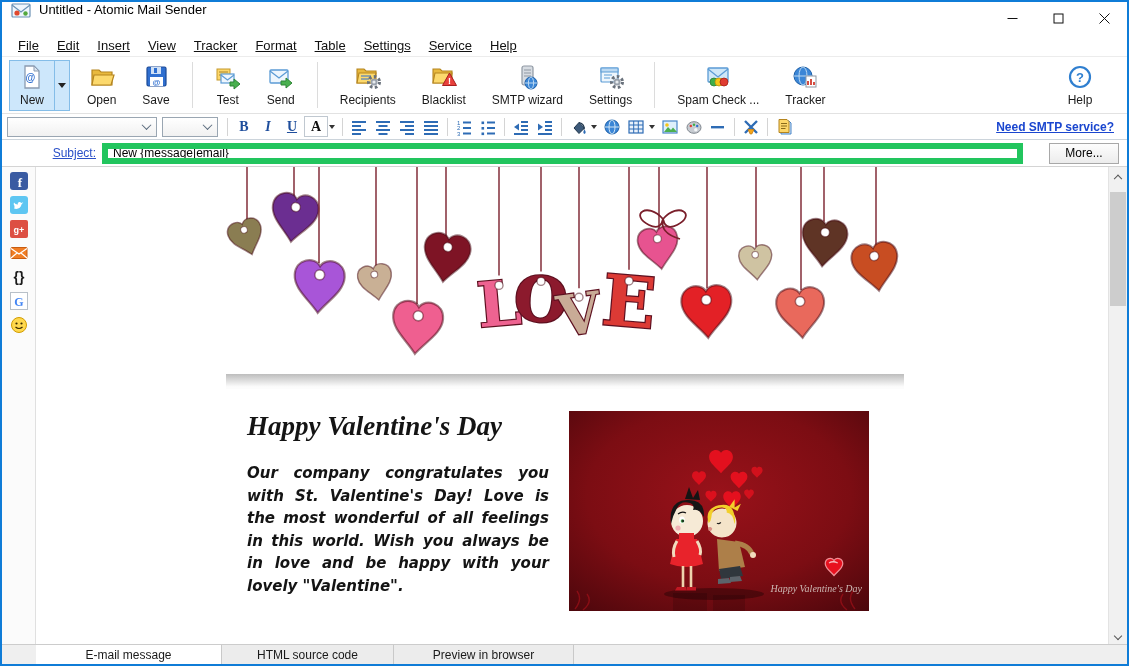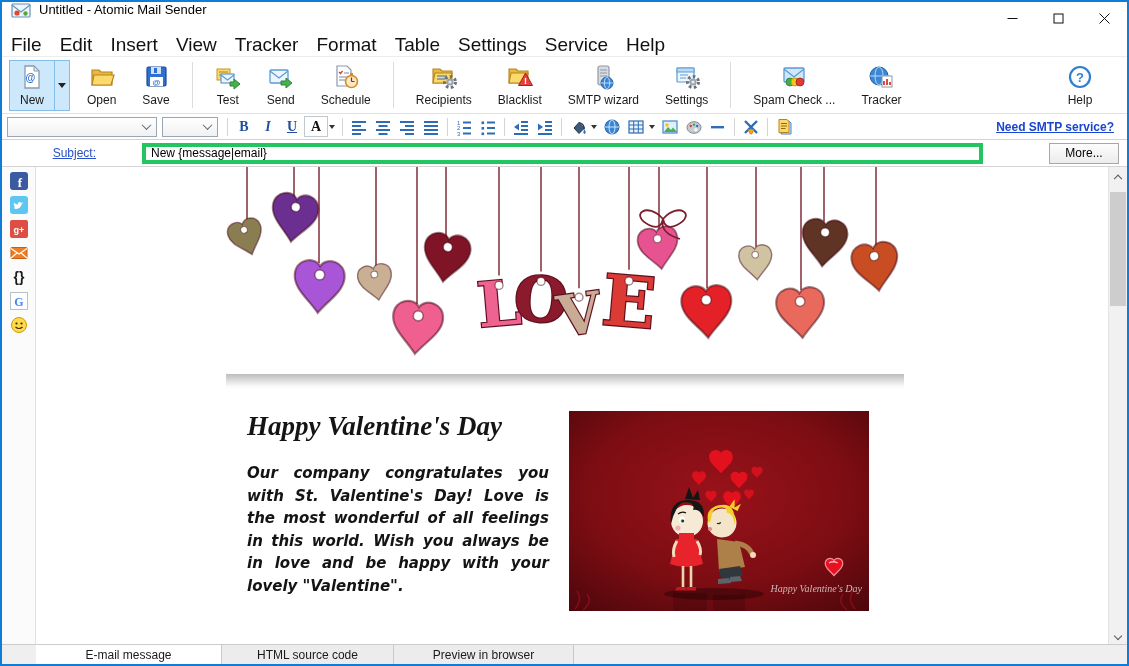--- a/index.html
+++ b/index.html
@@ -9,21 +9,21 @@
             display:flex; flex-direction:column; }
 
   
   .titlebar { height:32px; display:flex; align-items:flex-start; padding-left:9px; background:#fff; flex:none; }
   .app-icon { width:20px; height:16px; margin-right:8px; }
   .title-text { font-size:13px; color:#000; }
   .win-controls { margin-left:auto; display:flex; height:100%; }
   .win-btn { width:46px; height:100%; display:flex; align-items:center; justify-content:center; cursor:default; }
 
   
-  .menubar { height:22px; display:flex; align-items:center; font-size:19px; color:#111; flex:none; }
+  .menubar { height:22px; display:flex; align-items:center; padding-left:7px; font-size:13px; color:#111; flex:none;text-decoration:underline; }
   .menu-item { padding:2px 9px; cursor:default; }
 
   
   .toolbar { height:58px; display:flex; align-items:center; padding:2px 5px; border-top:1px solid #ececec; border-bottom:1px solid #e2e2e2; flex:none; }
   .tbtn { display:flex; flex-direction:column; align-items:center; justify-content:center; gap:3px;
           padding:3px 13px; font-size:12px; color:#1a1a1a; cursor:default; }
   .tbtn svg { width:26px; height:26px; display:block; }
   .tbtn-new-wrap { display:flex; align-items:stretch; background:#cde7fb; border:1px solid #84bde8; margin:0 4px 0 2px; }
   .tbtn-new-wrap .tbtn { padding:3px 9px; }
   .new-arrow { width:15px; border-left:1px solid #84bde8; display:flex; align-items:center; justify-content:center; }
@@ -40,23 +40,23 @@
   .fbtn { min-width:24px; height:21px; display:flex; align-items:center; justify-content:center; cursor:default; }
   .fbtn svg { width:18px; height:18px; display:block; }
   .fbtn-txt { font-family:"Liberation Serif",serif; font-weight:bold; font-size:14px; color:#1f4e9c; }
   .fbtn-i { font-style:italic; } .fbtn-u { text-decoration:underline; }
   .fbtn-a { background:#fff; border:1px solid #c0c8d0; color:#111; font-family:"Liberation Serif",serif; font-weight:bold; font-size:14px; }
   .mini-caret { width:0; height:0; border-left:3.5px solid transparent; border-right:3.5px solid transparent; border-top:4px solid #333; margin:0 3px 0 1px; }
   .fsep { width:1px; height:18px; background:#d4d4d4; margin:0 4px; }
   .smtp-link { margin-left:auto; margin-right:8px; font-weight:bold; font-size:12px; color:#1a46cf; text-decoration:underline; cursor:pointer; }
 
   
-  .subjectrow { height:27px; display:flex; align-items:center; border-bottom:1px solid #d4d4d4; padding:3px 8px 3px 0; flex:none;gap:40px; }
+  .subjectrow { height:27px; display:flex; align-items:center; border-bottom:1px solid #d4d4d4; padding:3px 8px 3px 0; flex:none; }
   .subject-label { width:100px; text-align:right; color:#2a50c8; text-decoration:underline; font-size:12px; padding-right:6px; }
-  .subject-input { flex:1; height:21px; border:4px solid #22c55e; font-size:12px; padding:0 5px; font-family:"Liberation Sans",sans-serif; }
+  .subject-input { flex:1; height:21px; border:6px solid #22c55e; font-size:12px; padding:0 5px; font-family:"Liberation Sans",sans-serif; }
   .more-btn { width:70px; height:21px; margin-left:26px; background:linear-gradient(#fdfdfd,#ececec); border:1px solid #a8a8a8; font-size:12px; font-family:inherit; }
 
   
   .main { flex:1; display:flex; min-height:0; }
   .rail { width:34px; background:#fbfbfb; border-right:1px solid #e0e0e0; display:flex; flex-direction:column; align-items:center; padding-top:5px; gap:6px; flex:none; }
   .sic { width:18px; height:18px; cursor:pointer; }
   .editor { flex:1; background:#fff; overflow:hidden; }
   .email-doc { margin-left:190px; width:678px; }
   .divider { height:15px; margin-top:3px; background:linear-gradient(#bdbdbd,#fcfcfc 85%); }
   .section { display:flex; margin-top:22px; padding-left:21px; }
@@ -178,31 +178,20 @@
       </svg>
       <span>Test</span>
     </div>
     <div class="tbtn">
       <svg viewBox="0 0 26 26">
         <rect x="2" y="6" width="18" height="13" rx="1" fill="#eef6fd" stroke="#5b9bd5" stroke-width="1.3"></rect>
         <path d="M2,7 L11,14 L20,7" fill="none" stroke="#5b9bd5" stroke-width="1.3"></path>
         <path d="M13,17 h5 v-3 l6,5 -6,5 v-3 h-5 z" fill="#49b04f" stroke="#2f8536" stroke-width="1"></path>
       </svg>
       <span>Send</span>
-    </div>
-    <div class="tbtn">
-      <svg viewBox="0 0 26 26">
-        <path d="M4,2 h10 l4,4 v16 h-14 z" fill="#fff" stroke="#8a9bb0" stroke-width="1.2"></path>
-        <path d="M6,8 l1.5,1.5 2,-2.5" stroke="#d23b2e" stroke-width="1.3" fill="none"></path>
-        <path d="M11,9 h5 M6,13 h10 M6,16 h6" stroke="#7c8b9a" stroke-width="1"></path>
-        <circle cx="18.5" cy="17.5" r="6" fill="#fbe9c6" stroke="#d78b1f" stroke-width="1.6"></circle>
-        <rect x="17" y="9" width="3" height="2.2" fill="#d78b1f"></rect>
-        <path d="M18.5,17.5 V13.5 M18.5,17.5 H21.5" stroke="#b5121b" stroke-width="1.2"></path>
-      </svg>
-      <span>Schedule</span>
     </div>
     <div class="tsep"></div>
     <div class="tbtn">
       <svg viewBox="0 0 26 26">
         <path d="M2,5 h7 l2,2 h10 v12 h-19 z" fill="#e8b93e" stroke="#b5851f" stroke-width="1.1"></path>
         <path d="M4,9 h17 l-2.5,10 h-16.5 z" fill="#fcd96d" stroke="#b5851f" stroke-width="1.1"></path>
         <path d="M6,12 h10 M6,15 h8" stroke="#2f6fd0" stroke-width="1.2"></path>
         <circle cx="19" cy="18" r="5.5" fill="none" stroke="#6a727c" stroke-width="3" stroke-dasharray="2.6 2.4"></circle>
         <circle cx="19" cy="18" r="3.6" fill="#9aa2ac"></circle>
           <circle cx="19" cy="18" r="1.6" fill="#e8ecef"></circle>

